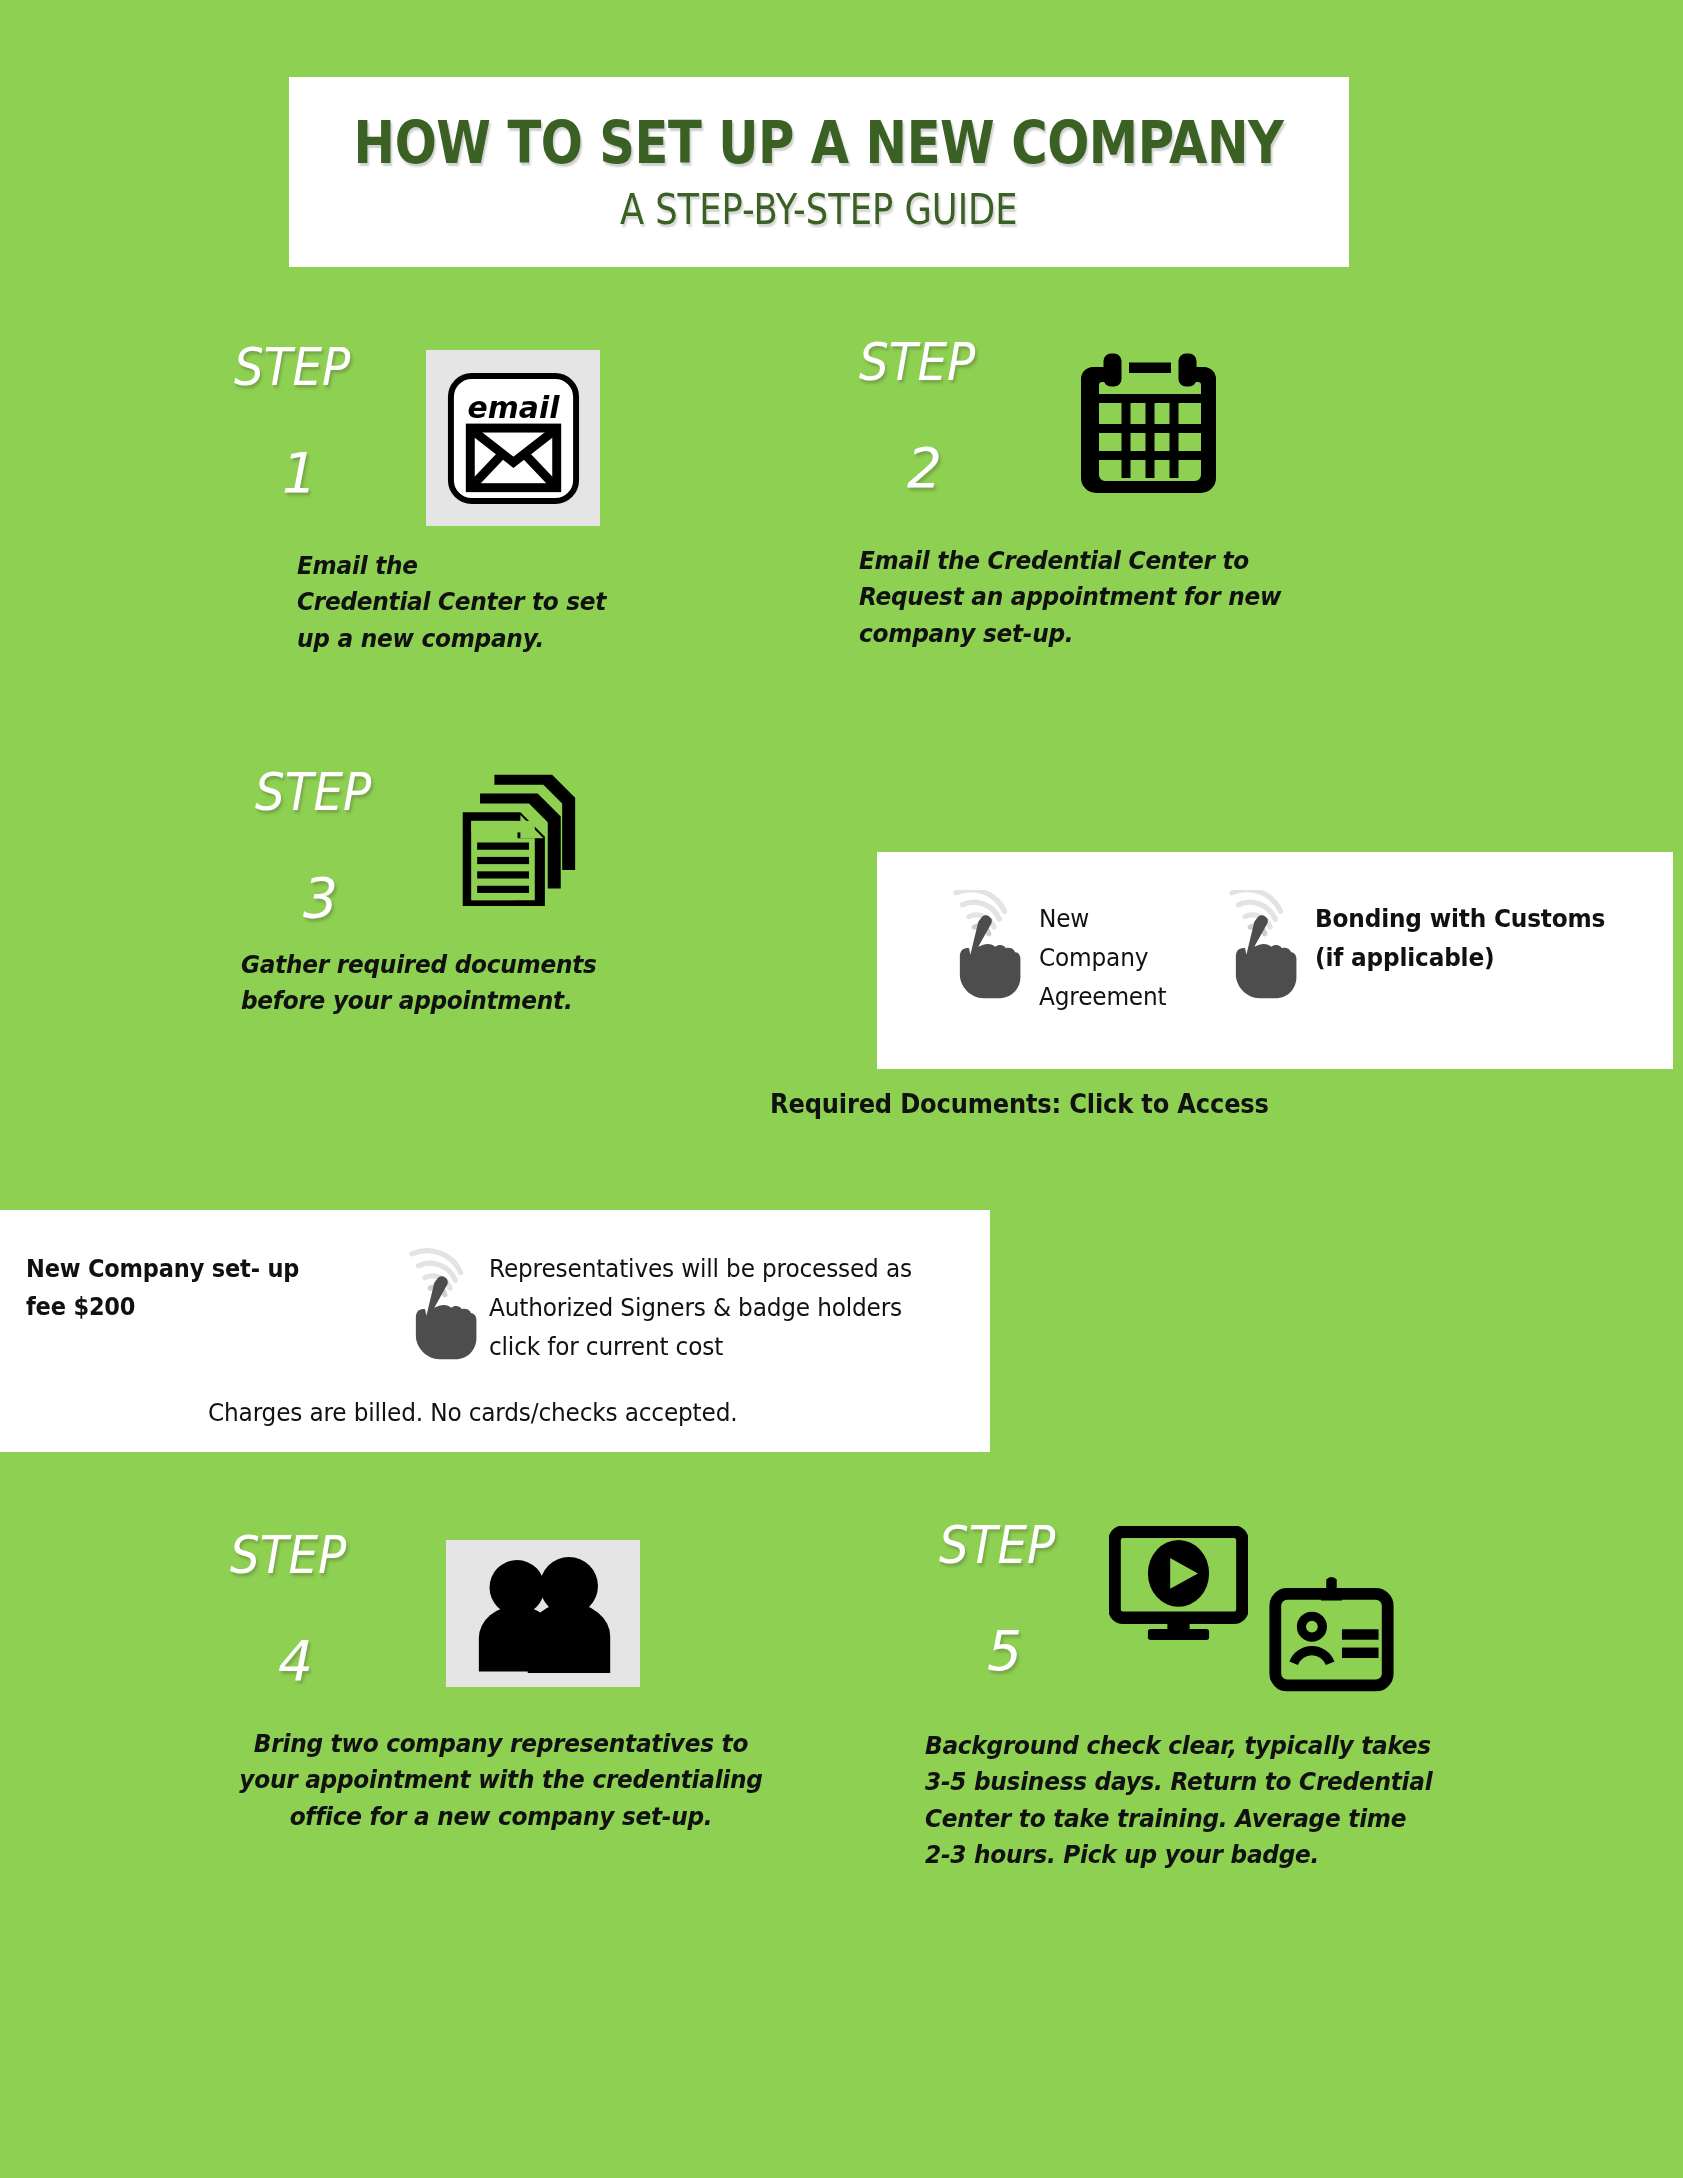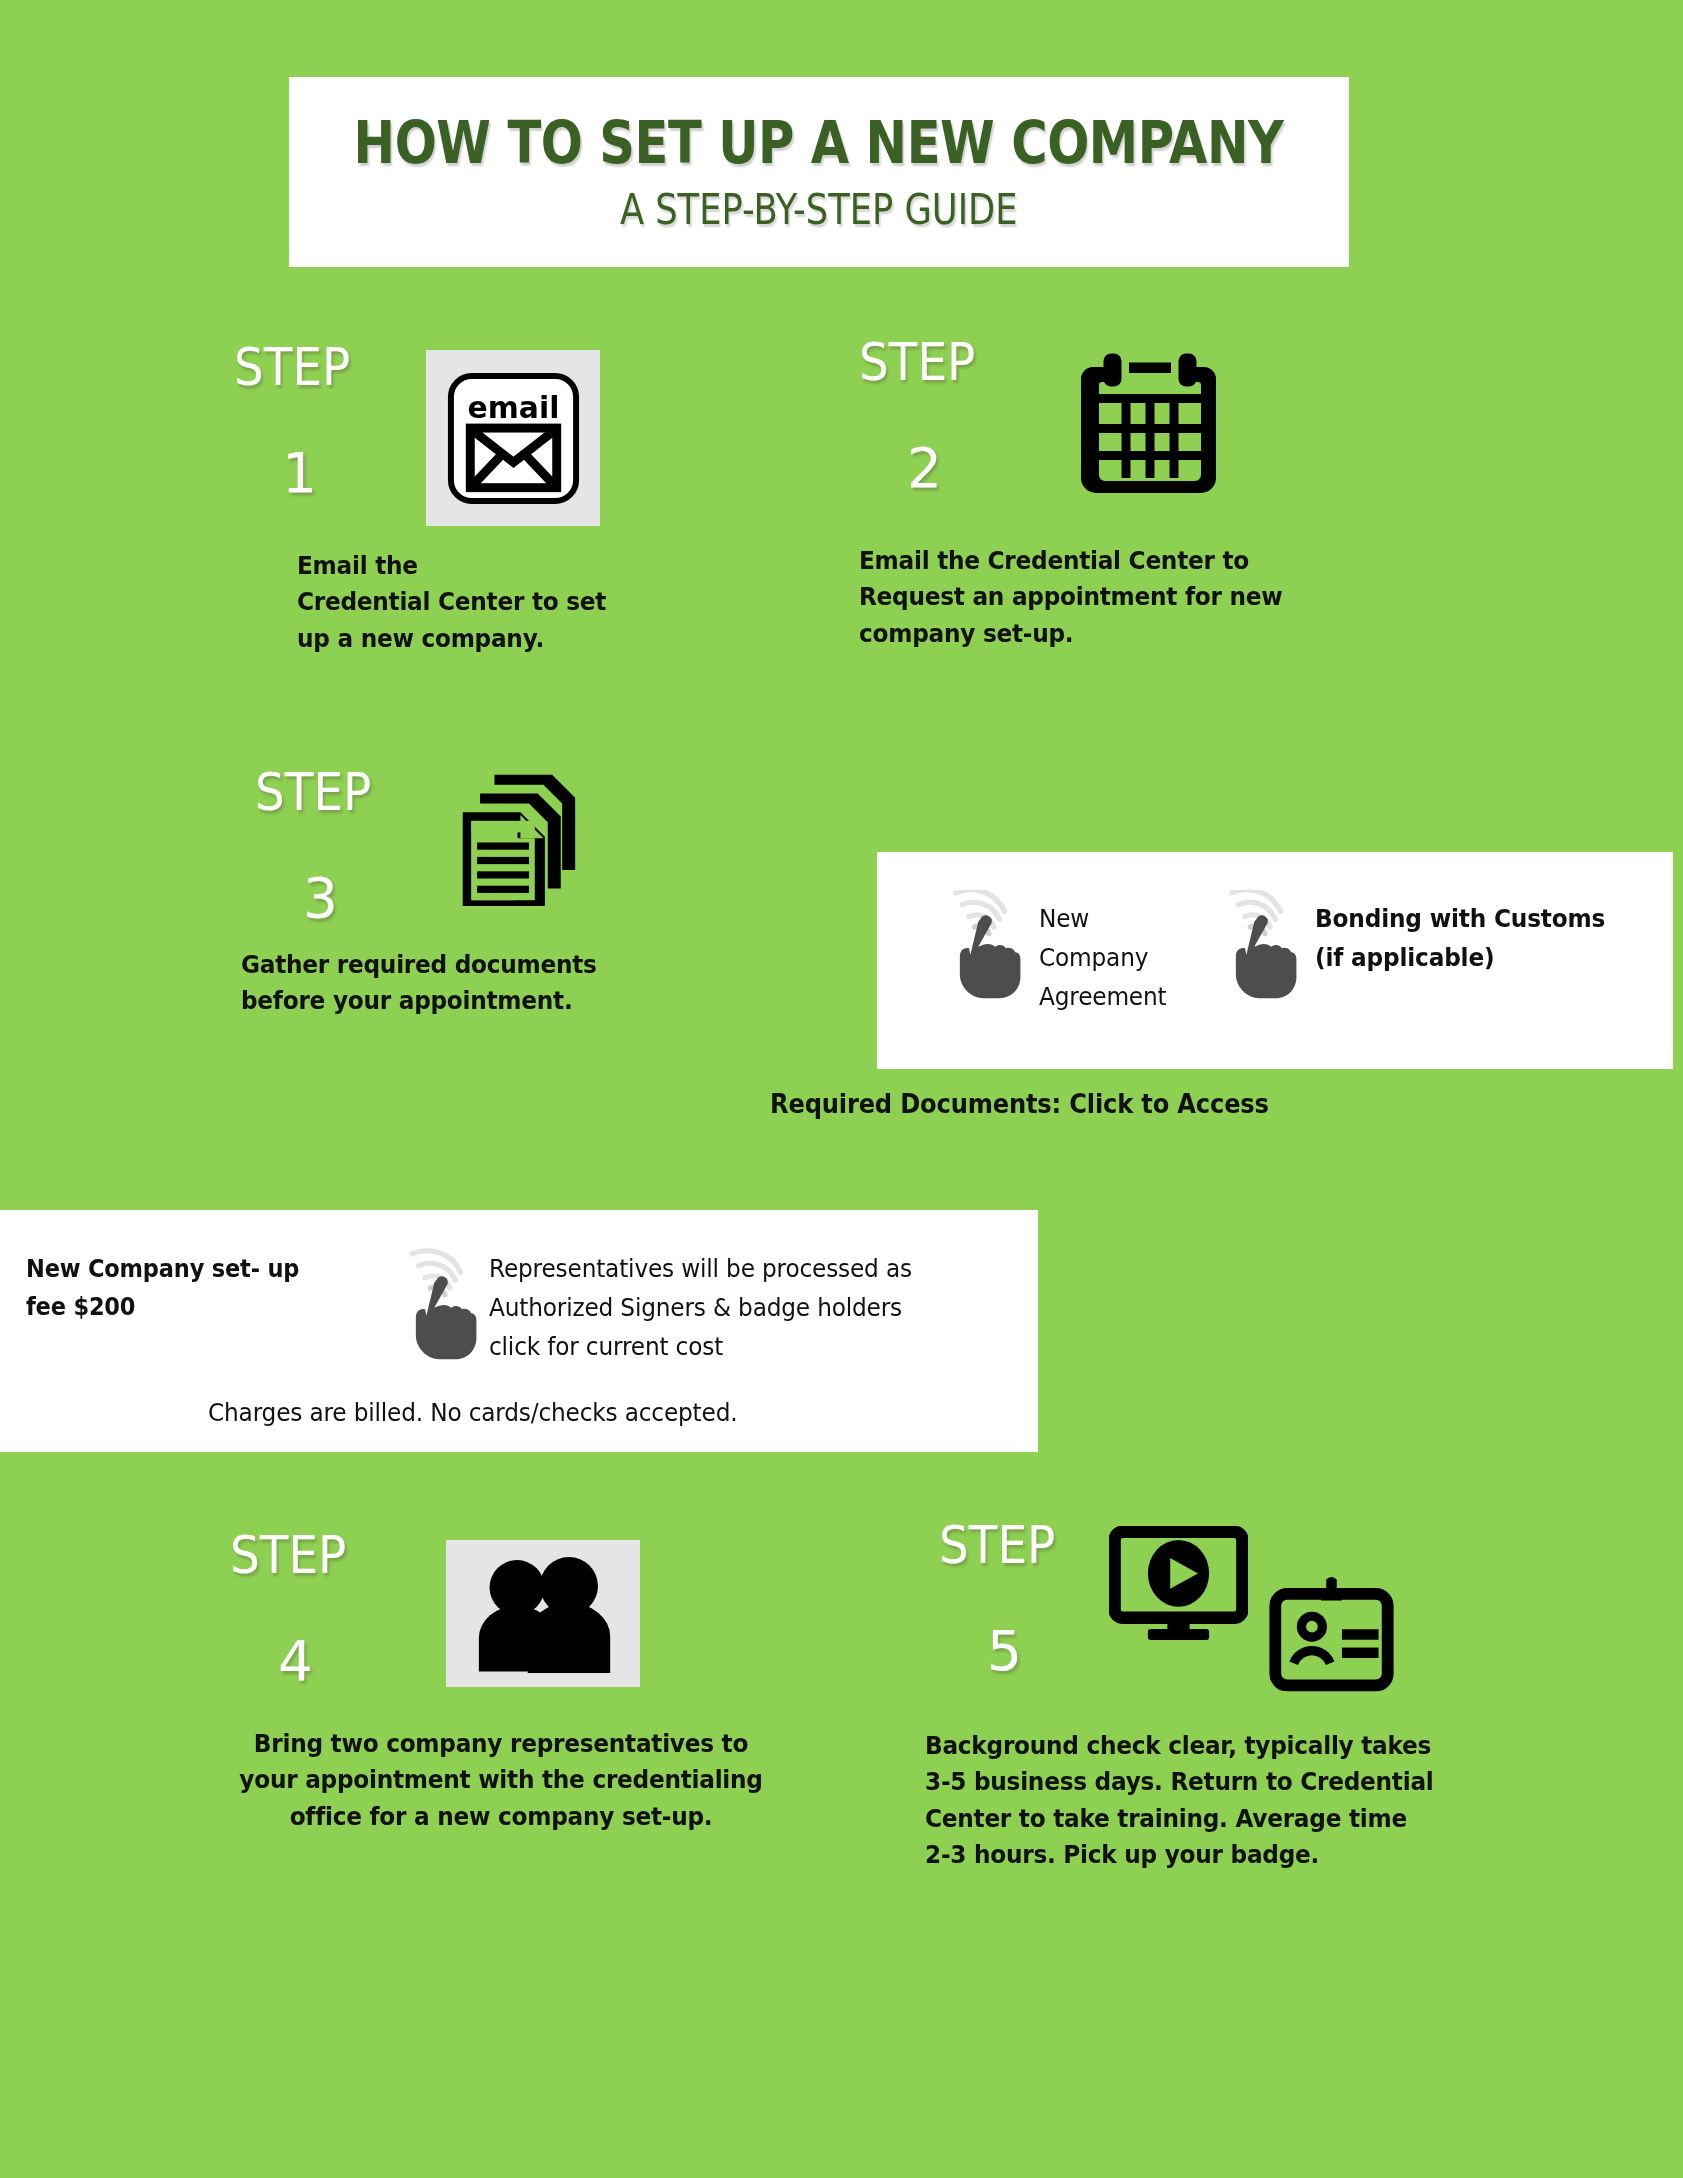--- a/index.html
+++ b/index.html
@@ -54,20 +54,21 @@
     transform-origin: center center;
     white-space: nowrap;
     margin-top: 14px;
     text-shadow: 2px 3px 2px rgba(120,120,120,0.3);
     line-height: 1.05;
   }
 
   
   .step {
     position: absolute;
+    font-style: italic;
   }
   .step-head {
     position: relative;
     height: 198px;
   }
   .step-word {
     position: absolute;
     color: #ffffff;
     font-family: "DejaVu Sans", sans-serif;
     font-size: 51px;
@@ -276,21 +277,21 @@
           </g>
           <path d="M23 24 l3 -4 a4.5 4.5 0 0 1 7 5 l-10 18 c5 -3 10 -3 13 0 c2 -2 6 -2 8 1 c2 -1 6 0 7 3 c2 0 4 2 4 5 l0 14 c0 8 -6 16 -16 16 l-12 0 c-10 0 -18 -9 -18 -18 l0 -14 c0 -4 3 -7 7 -6 l1 5 z" fill="#4D4D4D"></path>
         </svg>
       </span>
       <span class="tap-label bold" style="margin-left:12px; margin-top:10px;">Bonding with Customs
 (if applicable)</span>
     </div>
   </div>
   <div class="panel-caption" style="left:770px; top:1089px;">Required Documents: Click to Access</div>
 
-  <div class="panel" style="left:0px; top:1210px; width:990px; height:242px;padding-left:48px;">
+  <div class="panel" style="left:0px; top:1210px; width:990px; height:242px;">
     <div class="fee-left" style="left:26px; top:40px;">New Company set- up
 fee $200</div>
     <div class="tap-row" style="left:404px; top:36px;">
       <span>
         <svg width="79" height="129" viewBox="0 0 60 90" aria-hidden="true">
           <g fill="none" stroke="#e3e3e3" stroke-width="4" stroke-linecap="round">
             <path d="M35 28 a14 14 0 0 0 -19 -8"></path>
             <path d="M39 22 a21 21 0 0 0 -28 -11"></path>
             <path d="M43 16 a28 28 0 0 0 -37 -14"></path>
           </g>

